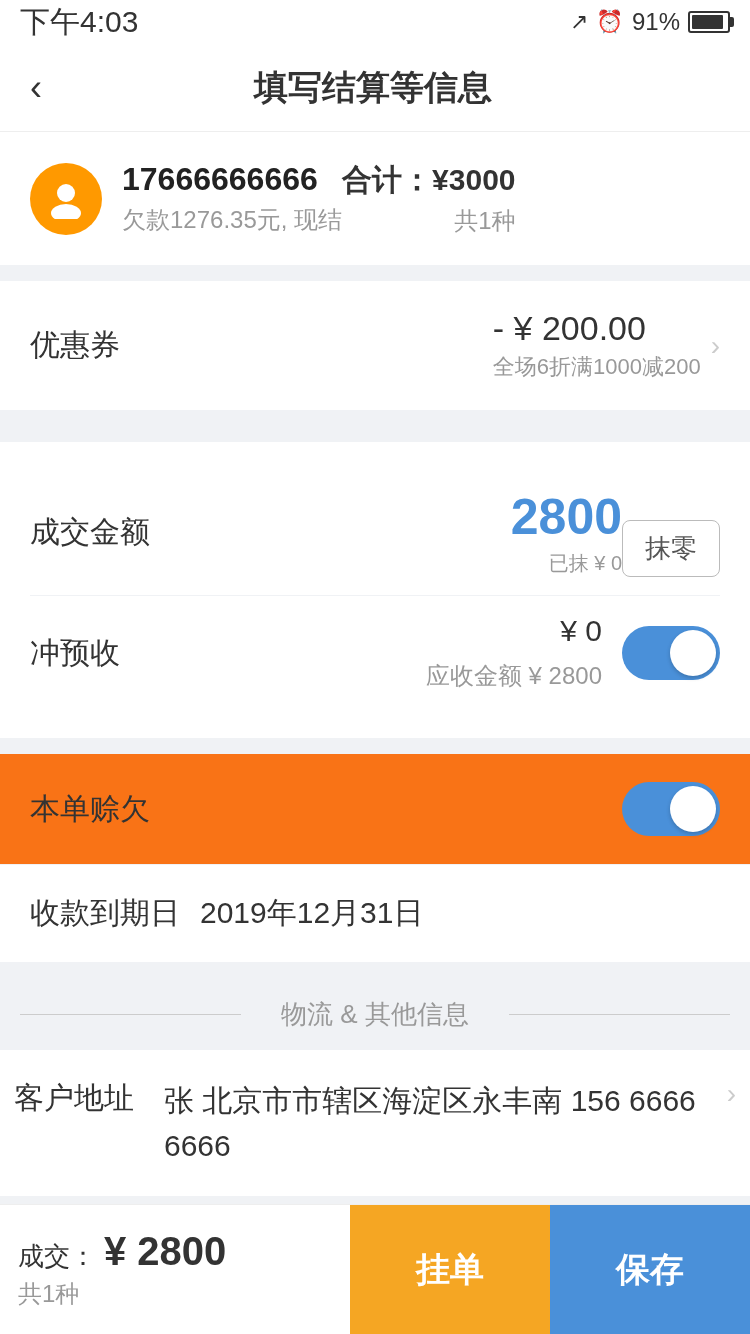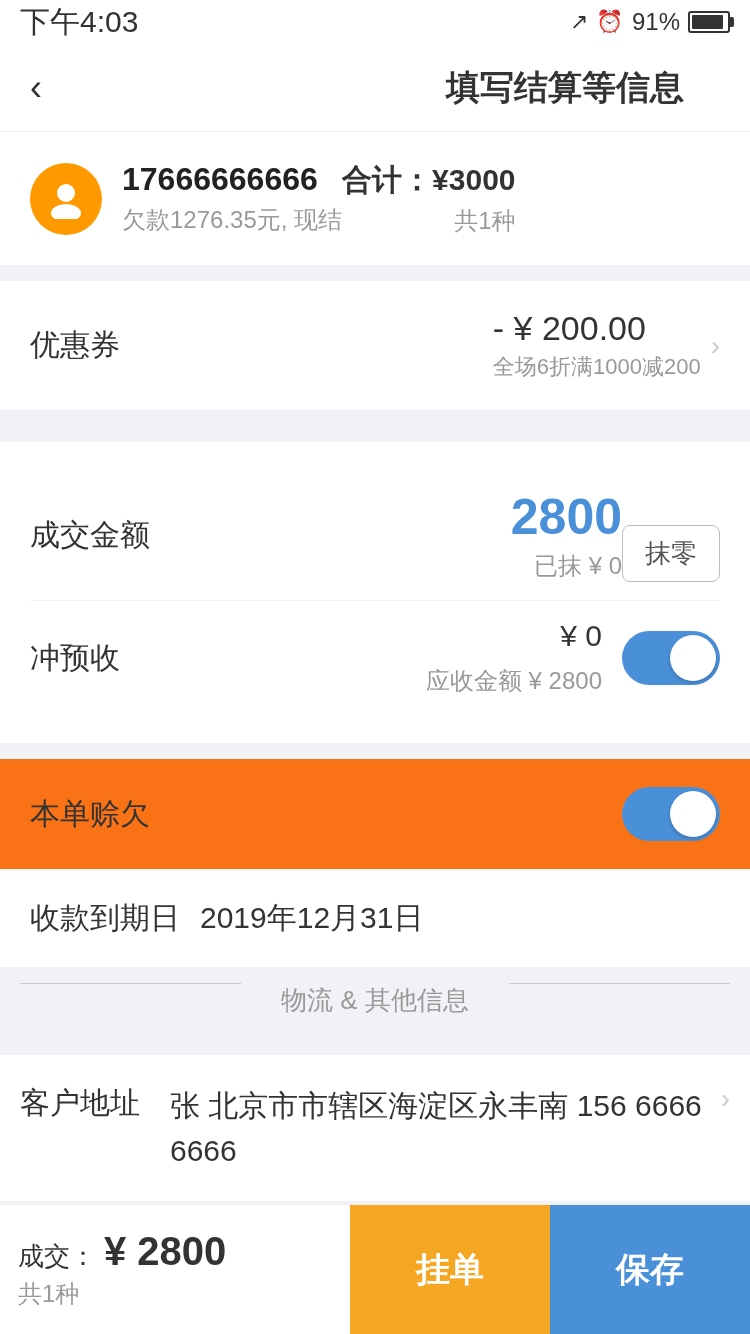--- a/index.html
+++ b/index.html
@@ -38,21 +38,21 @@
       border-bottom: 1px solid #eee;
     }
     .nav-back {
       font-size: 36px;
       color: #333;
       margin-right: 20px;
       cursor: pointer;
     }
     .nav-title {
       flex: 1;
-      text-align: right;
+      text-align: center;
       font-size: 34px;
       font-weight: 600;
       margin-right: 36px;
     }
 
     
     .user-card {
       background: #fff;
       padding: 28px 30px;
       display: flex;
@@ -124,21 +124,21 @@
     .amount-value { font-size: 50px; font-weight: 700; color: #4a90d9; }
     .round-btn {
       border: 1px solid #bbb;
       border-radius: 8px;
       padding: 10px 22px;
       font-size: 26px;
       color: #555;
       background: #fff;
       cursor: pointer;
     }
-    .amount-sub { font-size: 24px; color: #999; margin-top: 4px; text-align: right; }
+    .amount-sub { font-size: 20px; color: #999; margin-top: 4px; text-align: right; }
 
     
     .toggle-switch {
       width: 98px;
       height: 54px;
       border-radius: 27px;
       background: #4a90d9;
       position: relative;
       cursor: pointer;
       flex-shrink: 0;
@@ -188,36 +188,37 @@
     }
     .due-date-row { display: flex; align-items: center; gap: 20px; }
     .due-date-label { font-size: 30px; color: #333; }
     .due-date-value { font-size: 30px; color: #333; }
 
     
     .text-divider {
       background: #f0f2f5;
       height: 72px;
       display: flex;
+      align-items: center;
       justify-content: center;
       gap: 20px;
       margin-bottom: 0;
     }
     .text-divider-line {
       flex: 1;
       height: 1px;
       background: #ccc;
       margin: 0 20px;
     }
     .text-divider-text { font-size: 26px; color: #999; white-space: nowrap; }
 
     
     .address-section {
       background: #fff;
-      padding: 28px 20px;
+      padding: 28px 14px;
       display: flex;
       align-items: flex-start;
       justify-content: space-between;
     }
     .address-label { font-size: 30px; color: #333; flex-shrink: 0; margin-right: 30px; }
     .address-value { font-size: 30px; color: #333; flex: 1; line-height: 1.5; }
     .bottom-bar {
       position: fixed;
       bottom: 0;
       width: 750px;

